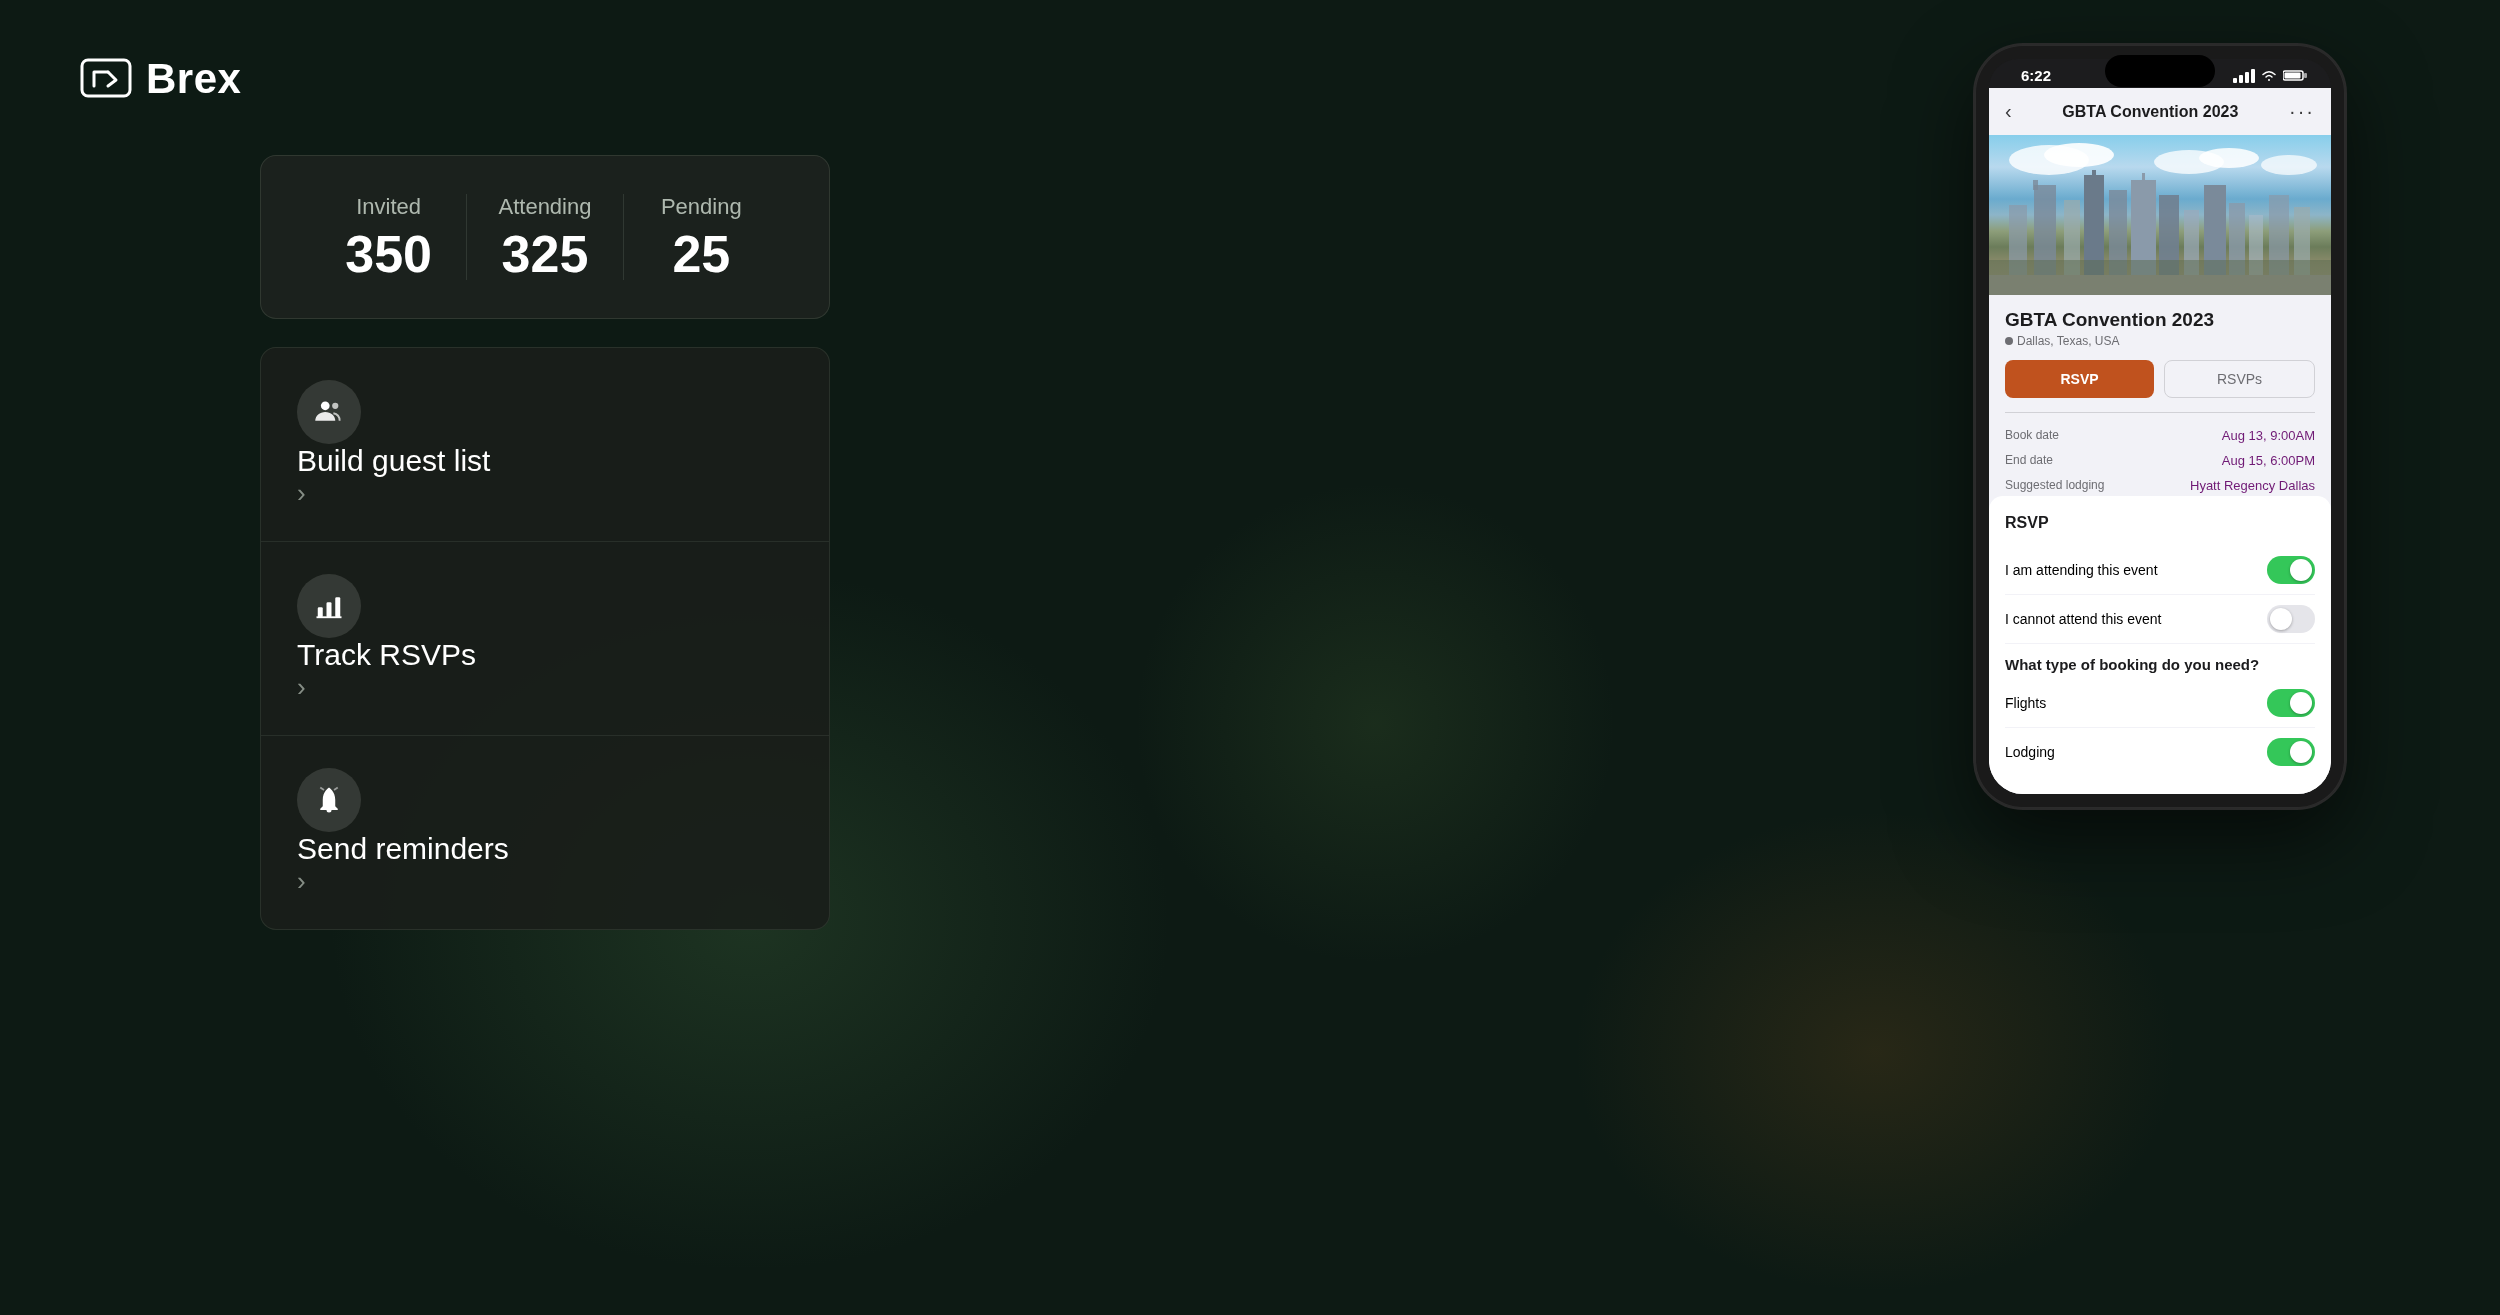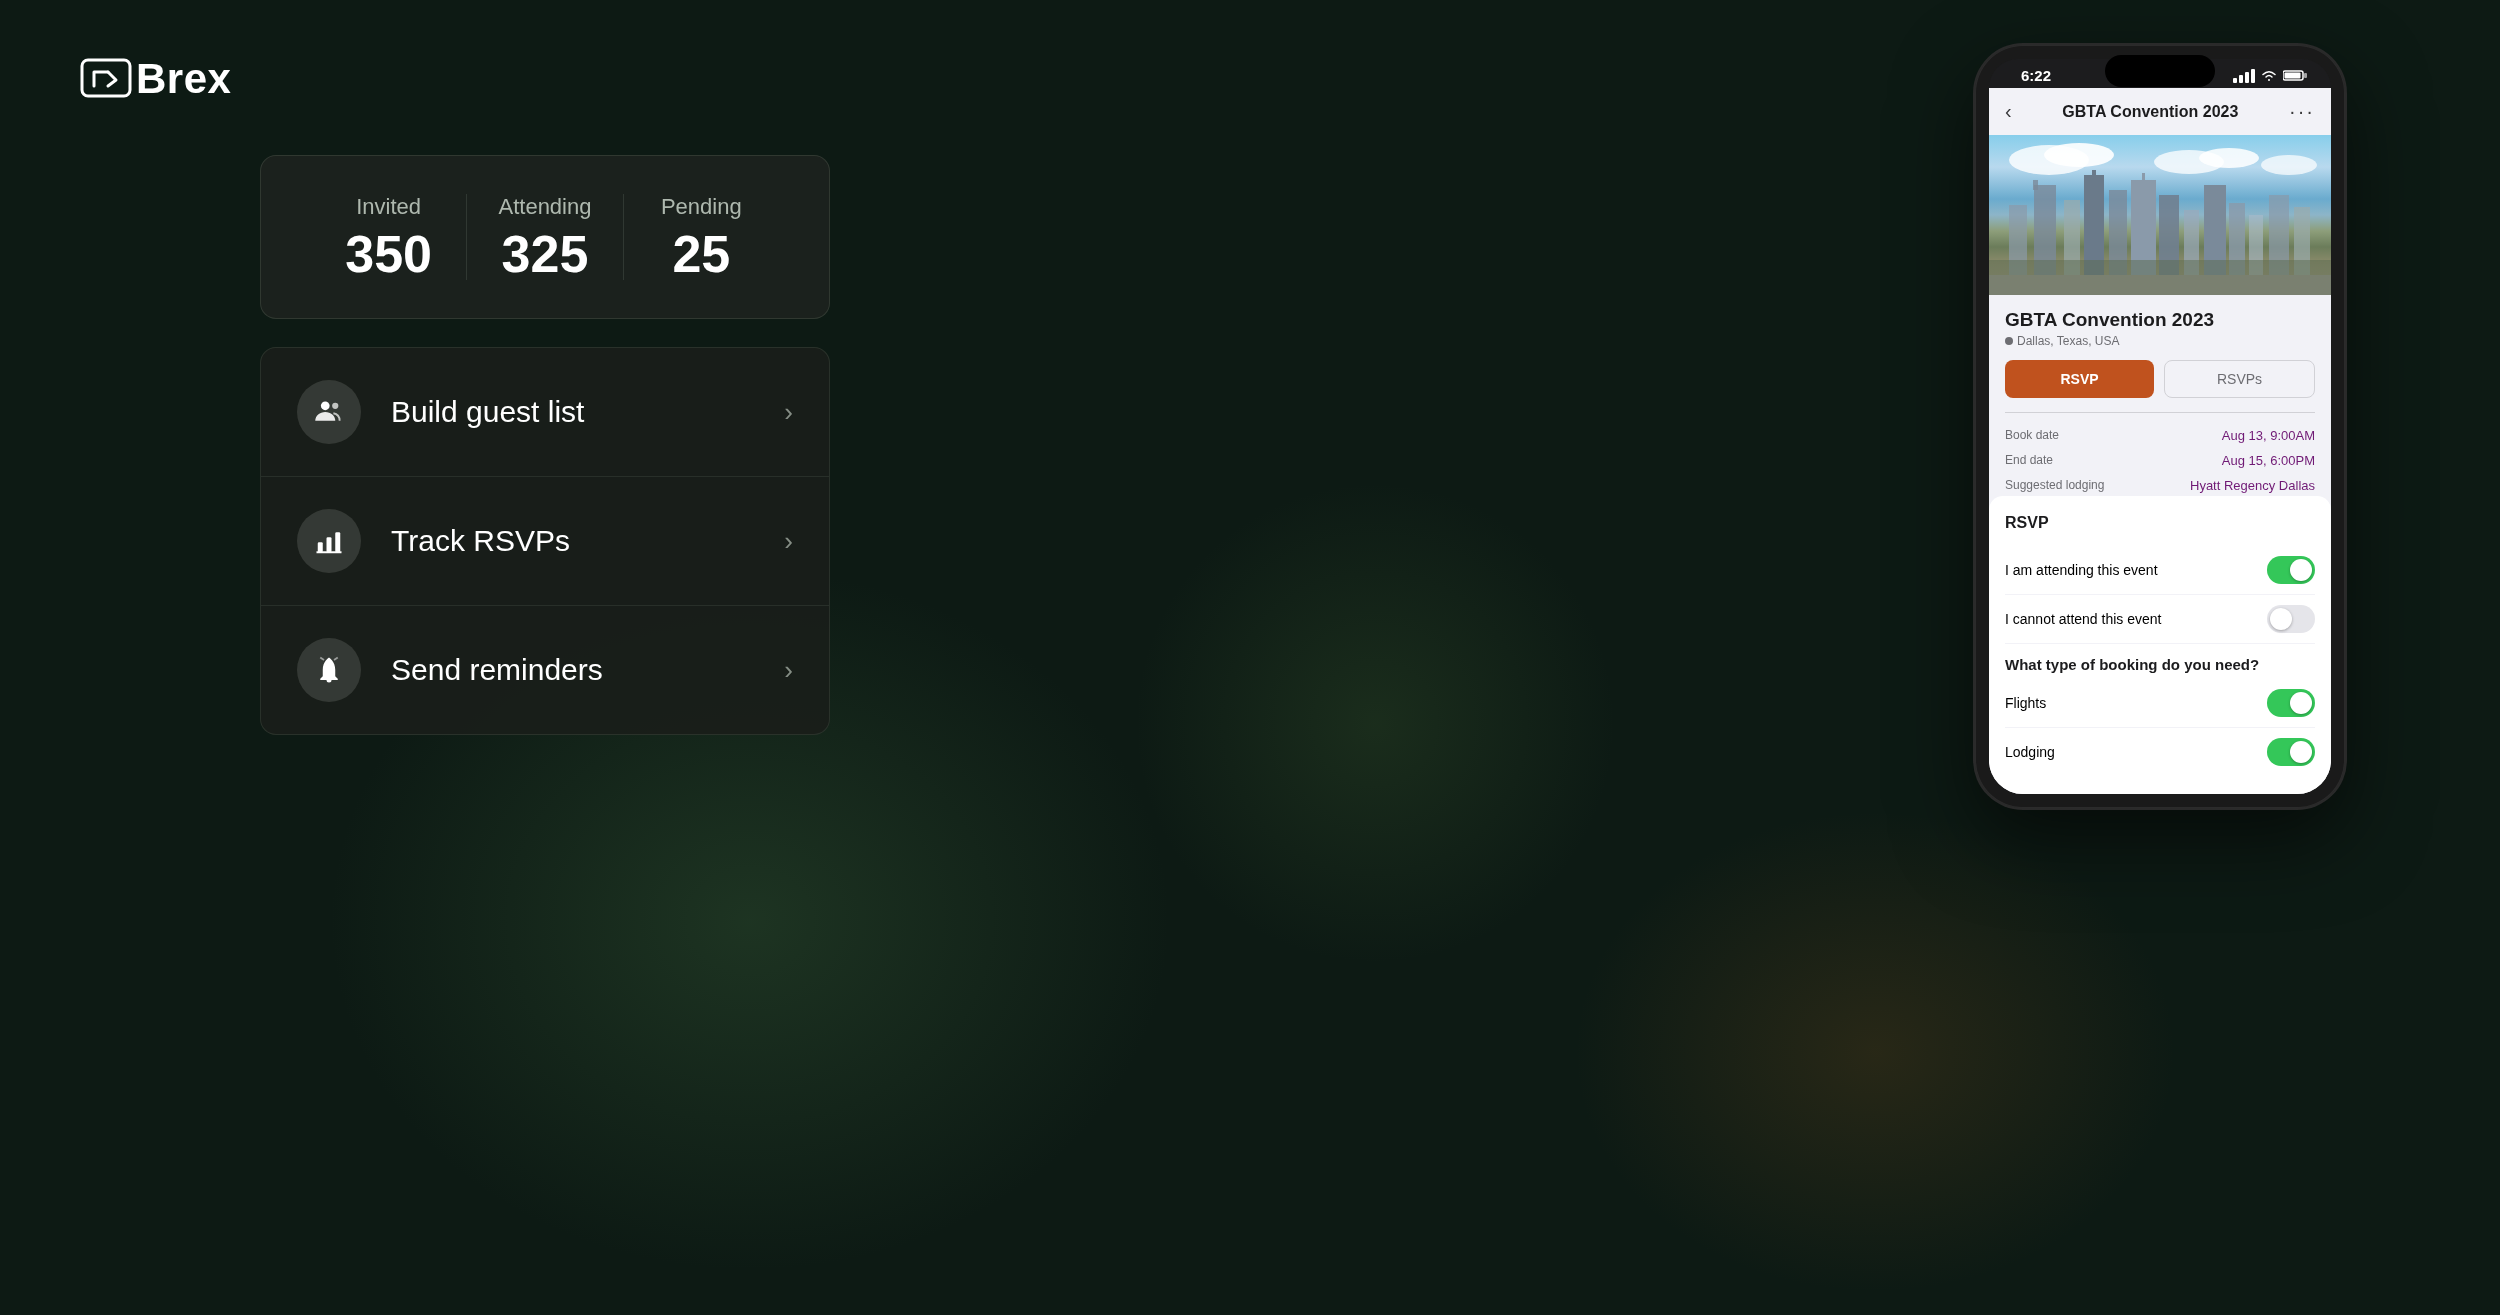--- a/index.html
+++ b/index.html
@@ -24,21 +24,21 @@
       pointer-events: none;
     }
 
     
     .logo {
       position: absolute;
       top: 55px;
       left: 80px;
       display: flex;
       align-items: center;
-      gap: 4px;
+      gap: 14px;
     }
 
     .logo-icon {
       width: 52px;
       height: 42px;
     }
 
     .logo-text {
       color: #ffffff;
       font-size: 42px;
@@ -92,24 +92,24 @@
     
     .actions-card {
       background: rgba(25, 30, 25, 0.9);
       border: 1px solid rgba(70, 80, 70, 0.4);
       border-radius: 16px;
       overflow: hidden;
     }
 
     .action-item {
       display: flex;
-      align-items: center;
       padding: 32px 36px;
       cursor: pointer;
       transition: background 0.15s;
+      flex-direction: column;
     }
 
     .action-item + .action-item {
       border-top: 1px solid rgba(80, 90, 80, 0.3);
     }
 
     .action-icon-wrap {
       width: 64px;
       height: 64px;
       background: rgba(60, 65, 60, 0.8);

